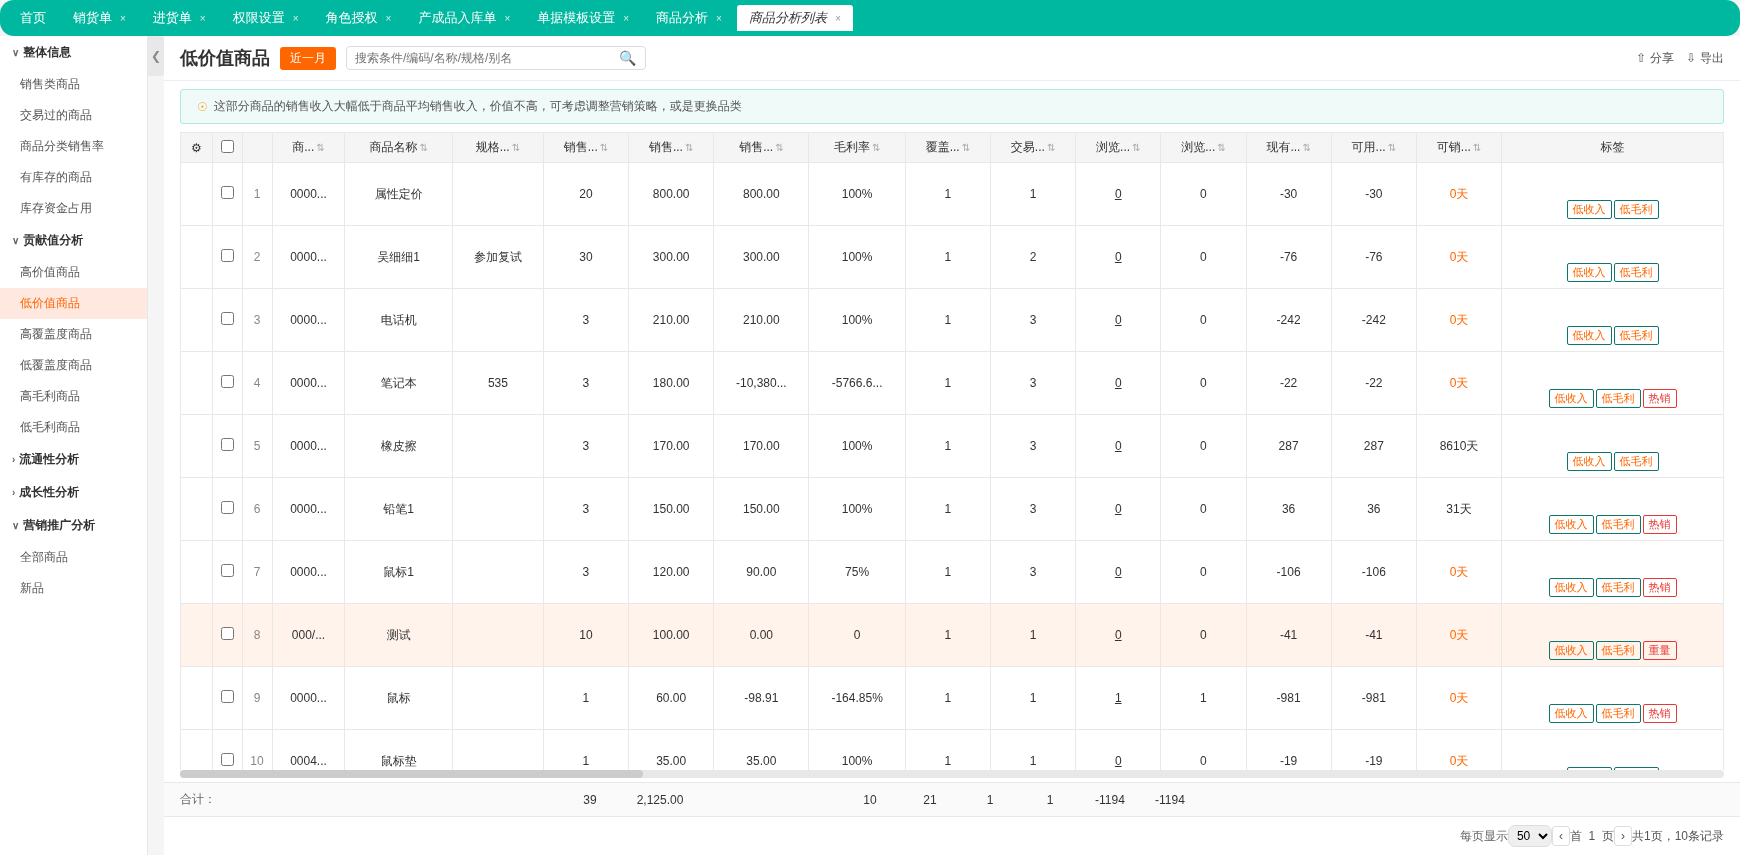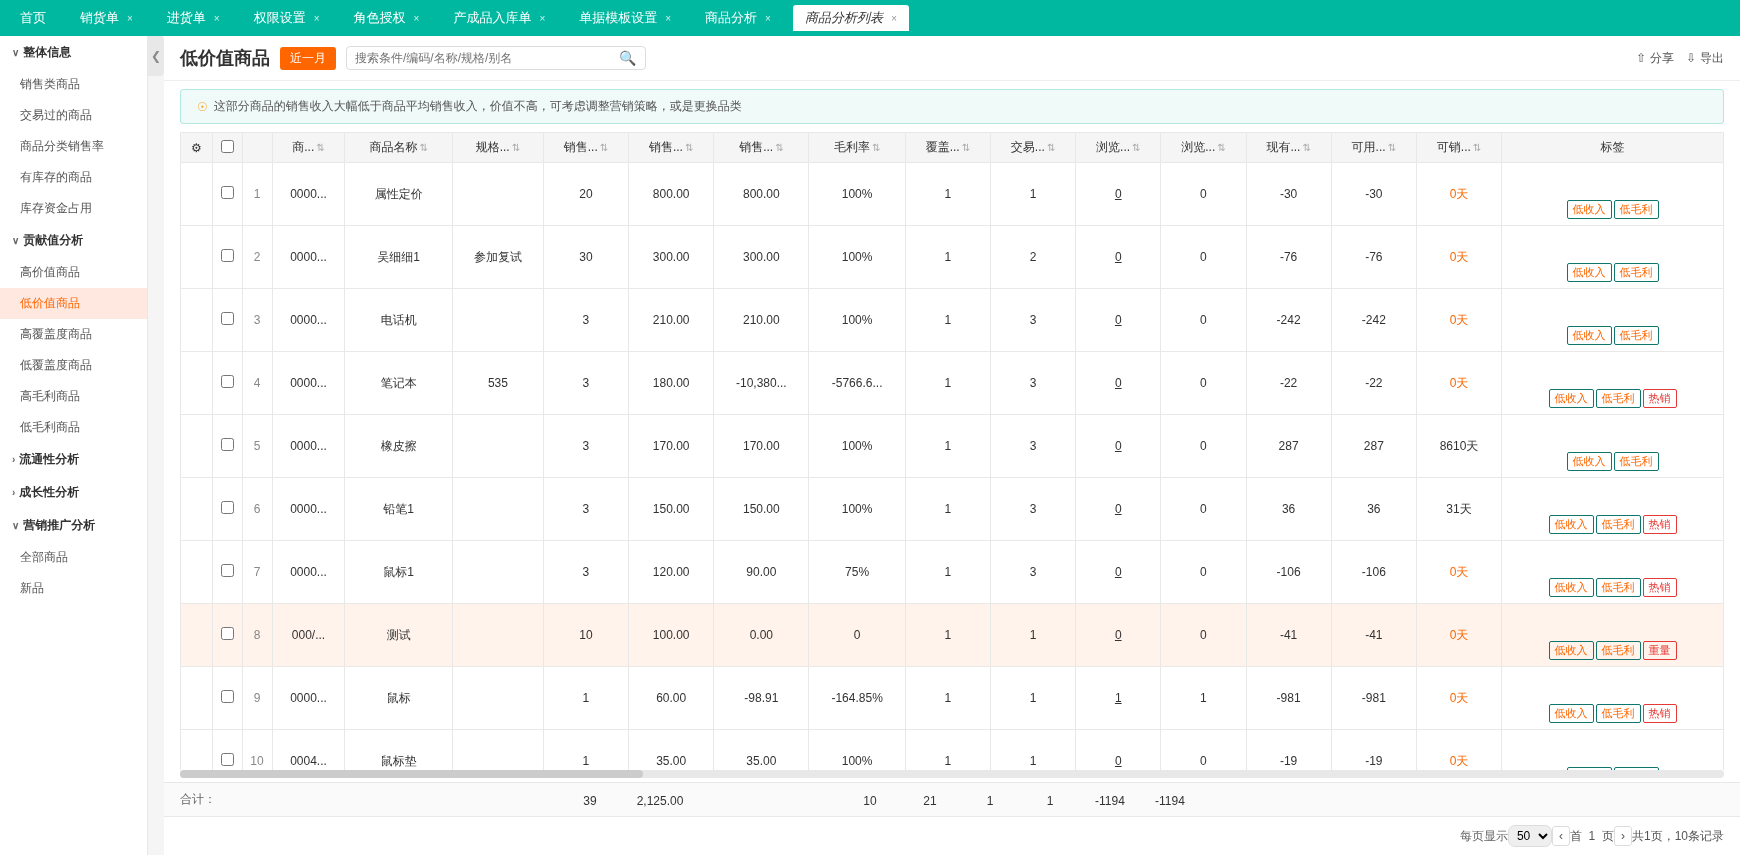--- a/index.html
+++ b/index.html
@@ -5,21 +5,22 @@
     * { box-sizing: border-box; margin: 0; padding: 0; font-family: 'Microsoft YaHei', Arial, sans-serif; font-size: 12px; }
     body { background: #f5f5f5; overflow: hidden; width: 1740px; height: 855px; }
 
     
     .top-nav {
       display: flex;
       align-items: center;
       background: #00b8a0;
       height: 36px;
       padding: 0 8px;
-      gap: 10px;
+      gap: 3px;
+      border-radius: 14px;
     }
     .top-nav .nav-item {
       color: #fff;
       padding: 4px 12px;
       border-radius: 3px 3px 0 0;
       cursor: pointer;
       white-space: nowrap;
       font-size: 13px;
       display: flex;
       align-items: center;
@@ -183,21 +184,21 @@
     .tag-orange { color: #ff6600; border: 1px solid #0f766e; margin-top: 32px; }
     .tag-red { color: #e53935; border: 1px solid #e53935; }
     .underline { text-decoration: underline; cursor: pointer; }
     .days-orange { color: #ff6600; }
     .checkbox-col { width: 30px; }
     .num-col { width: 30px; color: #888; }
 
     
     .table-footer {
       display: flex;
-      align-items: flex-end;
+      align-items: center;
       padding: 8px 16px;
       border-top: 1px solid #e8e8e8;
       background: #fafafa;
       gap: 10px;
     }
     .footer-total-label { color: #666; font-size: 12px; min-width: 50px; }
     .footer-total-row {
       display: flex;
       align-items: center;
       gap: 0;

